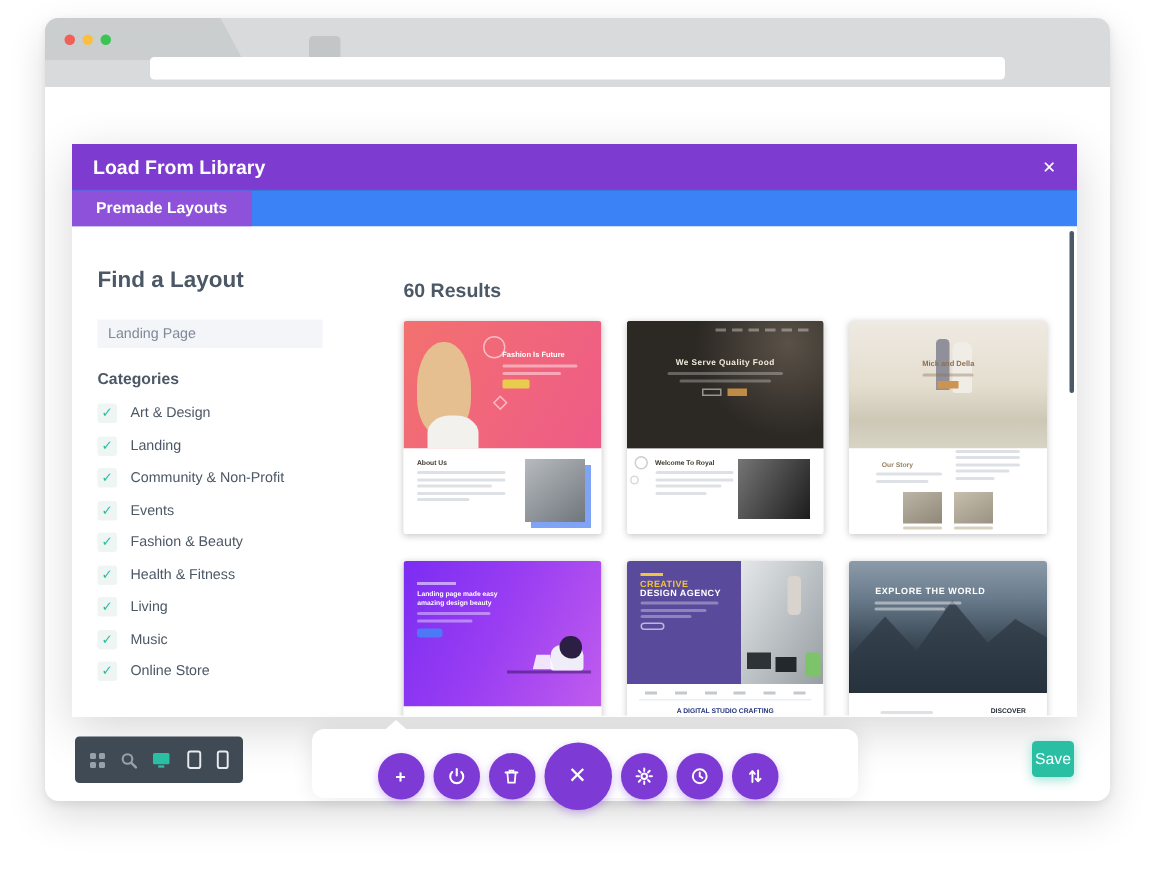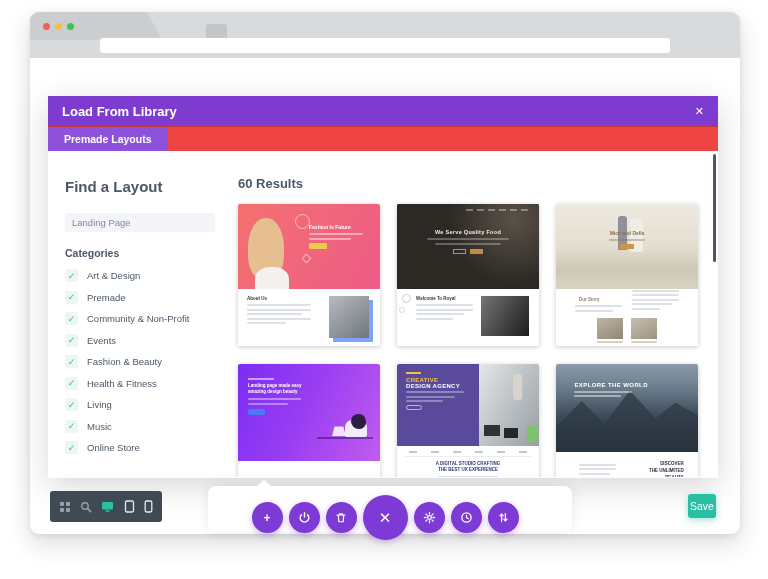--- a/index.html
+++ b/index.html
@@ -19,42 +19,42 @@
     background:#c3c6c7; border-radius:3px 3px 0 0; }
   .urlbar { position:absolute; left:70px; right:70px; bottom:5px; height:15px;
     background:#fff; border-radius:3px; border:none; font-size:9px; padding:0 6px; color:#555; }
 
   
   .modal { position:absolute; left:18px; top:84px; width:670px; height:382px;
     background:#fff; box-shadow:0 8px 30px rgba(0,0,0,.16); }
   .m-header { height:30px; background:#7d3bd0; display:flex; align-items:center; padding:0 14px; }
   .m-title { color:#fff; font-size:13px; font-weight:bold; }
   .m-close { margin-left:auto; color:#fff; font-size:11px; font-weight:bold; cursor:pointer; }
-  .m-tabs { height:25px; background:#ef4444; display:flex; border-top:1px solid rgba(0,0,0,.18); }
+  .m-tabs { height:25px; background:#3b82f6; display:flex; border-top:1px solid rgba(0,0,0,.18); }
   .m-tab { padding:0 16px; line-height:25px; font-size:10.5px; font-weight:bold; color:#fff; cursor:pointer; }
   .m-tab.active { background:#8d52d9; }
   .m-body { position:relative; height:326px; background:#fff; display:flex; overflow:hidden; }
   .scroll-thumb { position:absolute; right:2px; top:3px; width:3px; height:108px;
     background:#4c5866; border-radius:2px; }
 
   
   .sb { flex:0 0 190px; padding:27px 0 0 17px; }
   .sb-h { font-size:15px; font-weight:600; color:#4c5866; margin-bottom:17px; }
   .sb-label { font-size:10.5px; font-weight:bold; color:#4c5866; margin-bottom:5px; }
   .sb-input { width:150px; height:19px; background:#f3f5f8; border:none; font-size:9.5px;
     color:#7e8a99; padding:0 7px; font-family:inherit; }
   .cats { margin-top:15px; }
   .cat-list { list-style:none; margin-top:10px; }
   .cat-list li { display:flex; align-items:center; gap:9px; margin-bottom:8.5px; cursor:pointer; }
   .chip { width:13px; height:13px; background:#eef5f3; border-radius:2px; display:flex;
     align-items:center; justify-content:center; font-size:9px; font-weight:bold; color:#2abfa3; }
   .cat-name { font-size:9.5px; color:#4c5866; }
 
   
-  .res { flex:1; padding:25px 20px 0 0; }
+  .res { flex:1; padding:35px 20px 0 0;margin-left:31px; }
   .res-h { font-size:13px; font-weight:600; color:#4c5866; }
   .grid { margin-top:13px; display:grid; grid-template-columns:repeat(3,1fr); gap:18px 17px; }
   .card { height:142px; background:#fff; border-radius:2px; overflow:hidden; cursor:pointer;
     box-shadow:0 1px 5px rgba(0,0,0,.22); position:relative; }
   .hero { position:relative; overflow:hidden; }
   .sec { position:relative; background:#fff; }
   .ln { height:2px; background:#dde1e6; border-radius:1px; margin:2.5px 0; }
   .lnw { height:2px; background:rgba(255,255,255,.45); border-radius:1px; margin:2.5px 0; }
 
   
@@ -229,21 +229,21 @@
           <div class="sb-label">Categories</div>
           <ul class="cat-list">
 
               <li>
                 <span class="chip">✓</span>
                 <span class="cat-name">Art &amp; Design</span>
               </li>
 
               <li>
                 <span class="chip">✓</span>
-                <span class="cat-name">Premade</span>
+                <span class="cat-name">Landing</span>
               </li>
 
               <li>
                 <span class="chip">✓</span>
                 <span class="cat-name">Community &amp; Non-Profit</span>
               </li>
 
               <li>
                 <span class="chip">✓</span>
                 <span class="cat-name">Events</span>

